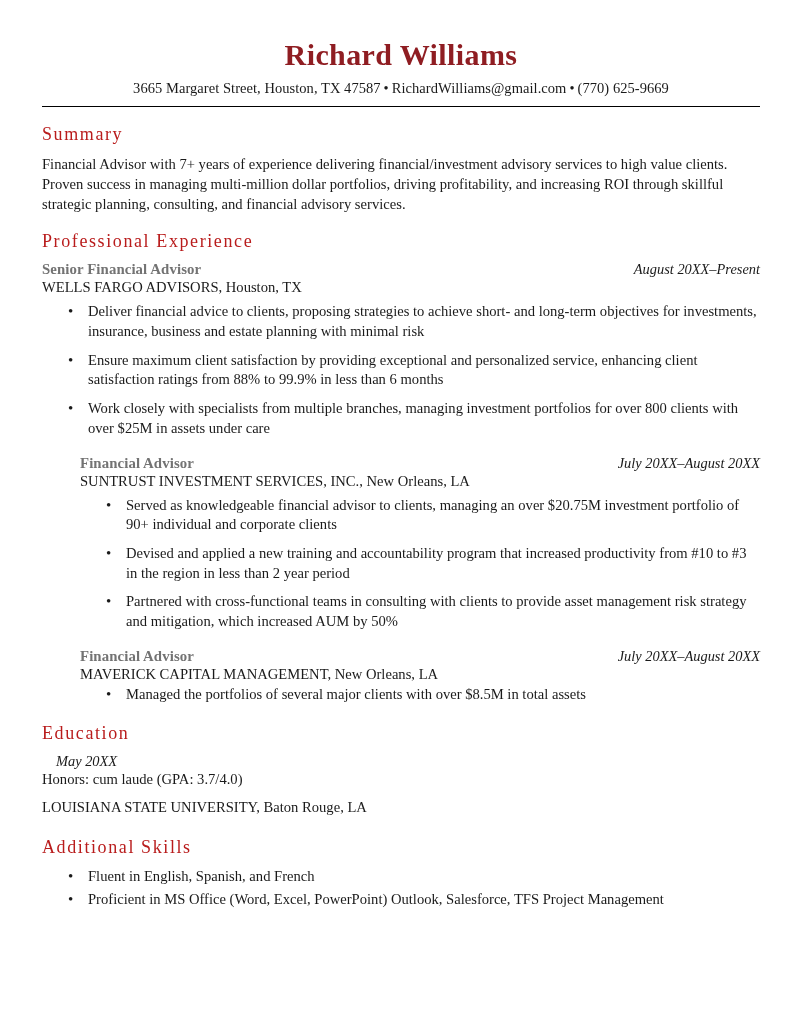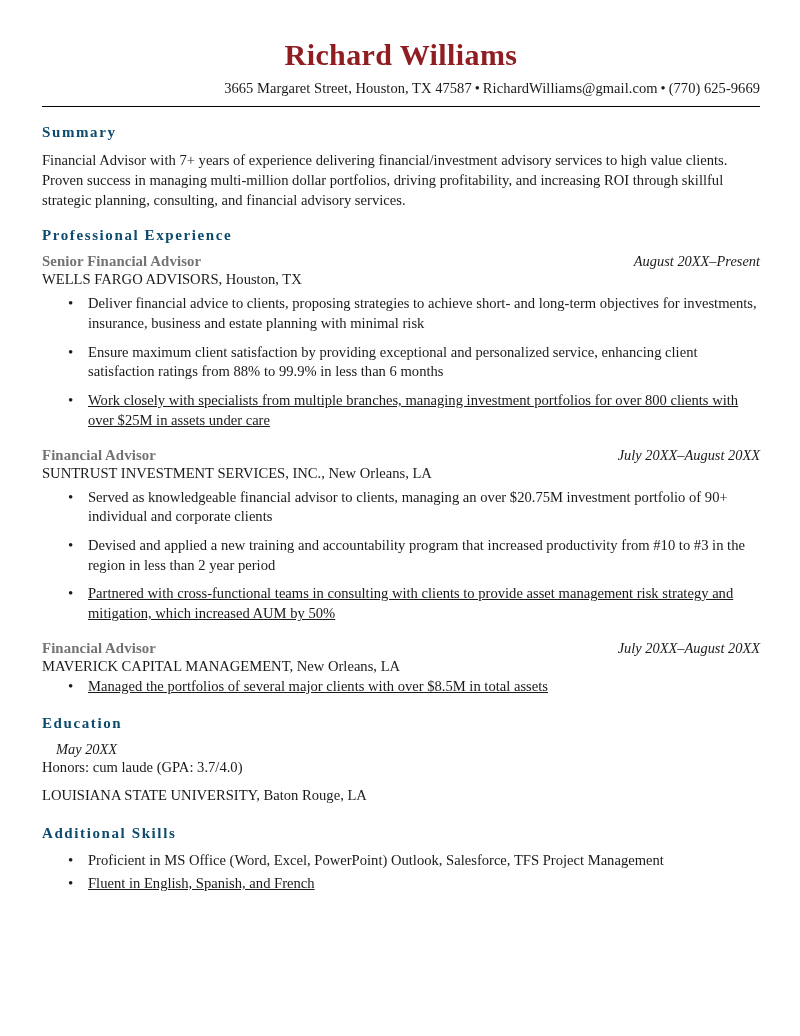--- a/index.html
+++ b/index.html
@@ -27,41 +27,41 @@
   .name {
     text-align: center;
     color: #8f1d22;
     font-size: 30px;
     font-weight: bold;
     letter-spacing: 0.4px;
     margin: 8px 0 0 0;
     line-height: 1.1;
   }
   .contact {
-    text-align: right;
+    text-align: center;
     font-size: 14.5px;
     color: #1a1a1a;
     margin-top: 9px;
     letter-spacing: 0.05px;
   }
   .contact .sep {
     padding: 0 3px;
   }
   .rule {
     border: 0;
     border-top: 1.6px solid #000000;
     margin: 9px 0 0 0;
     width: 100%;
   }
 
   
   .section-title {
-    color: #0c4a6e;
-    font-size: 15px;
-    font-weight: bold;
+    color: #b91c1c;
+    font-size: 18px;
+    font-weight: normal;
     letter-spacing: 1.6px;
     margin: 17px 0 9px 0;
   }
   .section-title.tight-top {
     margin-top: 19px;
   }
 
   
   .summary-text {
     font-size: 14.6px;
@@ -69,20 +69,21 @@
     margin: 0;
     text-align: left;
   }
 
   
   .job {
     margin-bottom: 2px;
   }
   .job + .job {
     margin-top: 16px;
+    margin-left: 38px;
   }
   .job-head {
     display: flex;
     align-items: baseline;
     justify-content: space-between;
   }
   .job-title {
     color: #737373;
     font-size: 14.8px;
     font-weight: bold;
@@ -114,21 +115,20 @@
     padding-left: 46px;
     font-size: 14.6px;
     line-height: 1.35;
     margin-bottom: 9px;
   }
   ul.bullets.tight li {
     margin-bottom: 4px;
   }
   ul.bullets li:last-child {
     margin-bottom: 0;
-    text-decoration: underline;
   }
   ul.bullets li::before {
     content: "\2022";
     position: absolute;
     left: 26px;
     top: -1px;
     font-size: 15px;
     color: #1a1a1a;
   }
 
@@ -225,18 +225,18 @@
     <div class="edu-head">
       <span class="edu-date">May 20XX</span>
     </div>
     <div class="edu-honors">Honors: cum laude (GPA: 3.7/4.0)</div>
     <div class="edu-school">LOUISIANA STATE UNIVERSITY, Baton Rouge, LA</div>
   </div>
 
   <div>
     <div class="section-title tight-top">Additional Skills</div>
     <ul class="bullets tight">
+      <li>Fluent in English, Spanish, and French</li>
       <li>Proficient in MS Office (Word, Excel, PowerPoint) Outlook, Salesforce, TFS Project Management</li>
-      <li>Fluent in English, Spanish, and French</li>
     </ul>
   </div>
 
 </div>
 
 </body></html>

